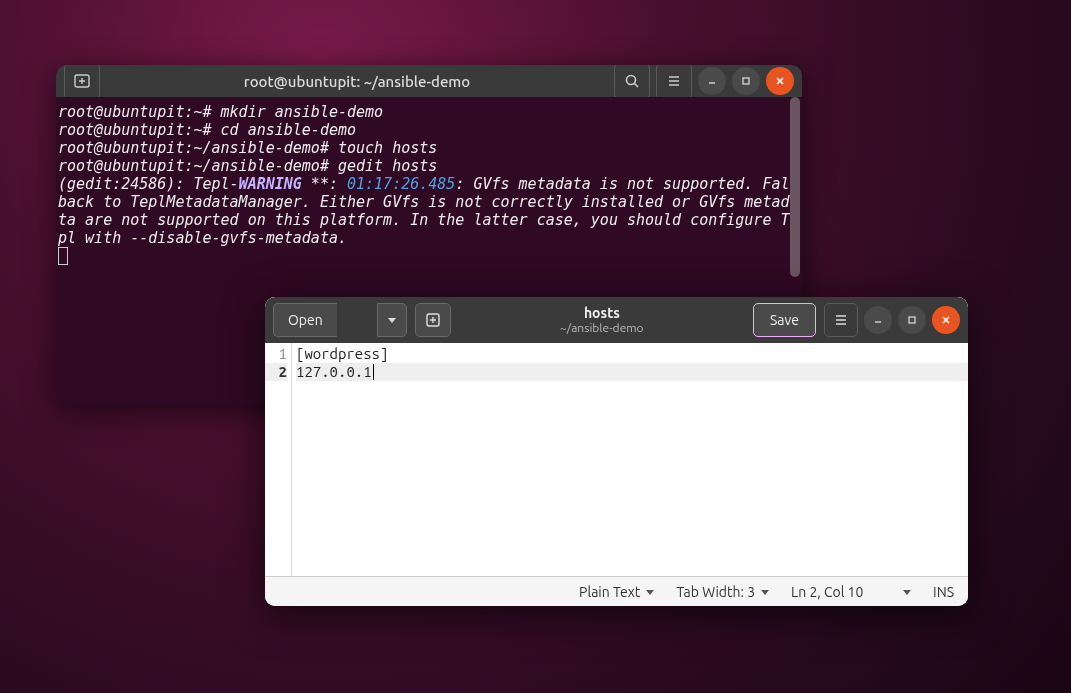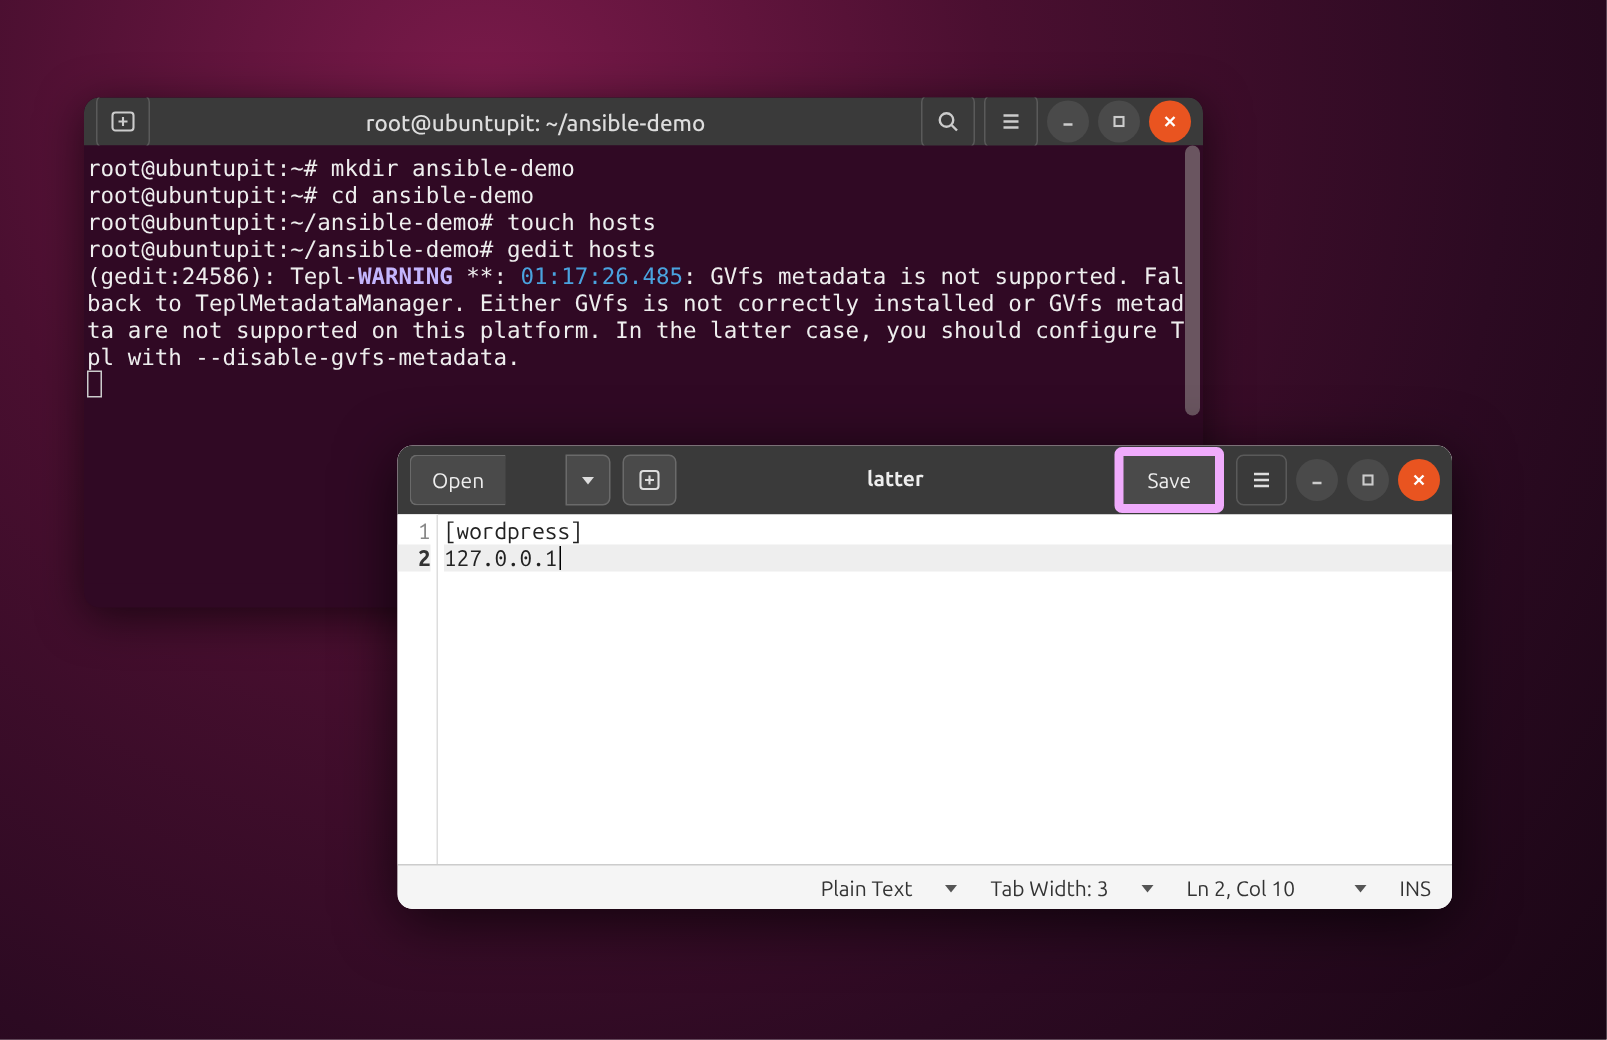--- a/index.html
+++ b/index.html
@@ -68,20 +68,21 @@
   .term-body {
     padding:6px 2px 2px 2px;
     background:#300924;
     font-family:"Ubuntu Mono","DejaVu Sans Mono",monospace;
     font-size:15px;
     line-height:18px;
     color:#eee;
     position:relative;
     height:calc(100% - 48px);
     box-sizing:border-box;
+    font-style:italic;
   }
   .term-body pre { margin:0; white-space:pre-wrap; word-break:break-all;}
   .prompt { color:#eee; }
   .warn { color:#c4b5fd; font-weight:bold;}
   .ts   { color:#4aa3df; }
   .term-scroll {
     position:absolute; right:2px; top:0; width:10px; height:180px;
     background:#6a5560; border-radius:5px;
   }
   .term-cursor {
@@ -143,21 +144,21 @@
     flex:1;
     text-align:center;
     color:#ddd;
     line-height:1.1;
   }
   .gedit-title-box .fname { font-weight:600; font-size:14px; color:#eee;}
   .gedit-title-box .fpath { font-size:12px; color:#bbb;}
   .gedit-save {
     height:32px;
     padding:0 16px;
-    border:6px solid #f0abfc;
+    border:1px solid #f0abfc;
     border-radius:5px;
     background:#4a4a4a;
     color:#eee;
     font-size:14px;
     display:flex; align-items:center;
     margin-right:8px;
   }
   .gedit-right { display:flex; gap:6px; align-items:center; margin-right:8px;}
 
   .gedit-body {
@@ -196,21 +197,21 @@
     border-top:1px solid #ccc;
     background:#f5f5f5;
     color:#333;
     font-size:14px;
     display:flex;
     align-items:center;
     justify-content:flex-end;
     gap:22px;
     padding:0 14px;
   }
-  .status-item { display:flex; align-items:center; gap:22px;text-align:right;}
+  .status-item { display:flex; align-items:center; gap:6px;text-align:right;}
   .tri-down {
     width:0;height:0;
     border-left:4px solid transparent;
     border-right:4px solid transparent;
     border-top:5px solid #555;
   }
 
   svg { display:block; }
 </style>
 </head>
@@ -279,21 +280,22 @@
       </div>
     </div>
     <div class="gedit-newtab">
       <svg width="16" height="16" viewBox="0 0 16 16">
           <rect x="2" y="2" width="12" height="12" rx="2" fill="none" stroke="#ddd" stroke-width="1.4"></rect>
           <line x1="8" y1="5" x2="8" y2="11" stroke="#ddd" stroke-width="1.4"></line>
           <line x1="5" y1="8" x2="11" y2="8" stroke="#ddd" stroke-width="1.4"></line>
         </svg>
     </div>
     <div class="gedit-title-box">
-      <div class="fname">latter</div>
+      <div class="fname">hosts</div>
+      <div class="fpath">~/ansible-demo</div>
     </div>
     <div class="gedit-save">Save</div>
     <div class="gedit-right">
       <div class="hbtn" style="width:32px;height:32px">
         <svg width="16" height="16" viewBox="0 0 16 16">
             <line x1="3" y1="4" x2="13" y2="4" stroke="#ddd" stroke-width="1.6"></line>
             <line x1="3" y1="8" x2="13" y2="8" stroke="#ddd" stroke-width="1.6"></line>
             <line x1="3" y1="12" x2="13" y2="12" stroke="#ddd" stroke-width="1.6"></line>
           </svg>
       </div>

